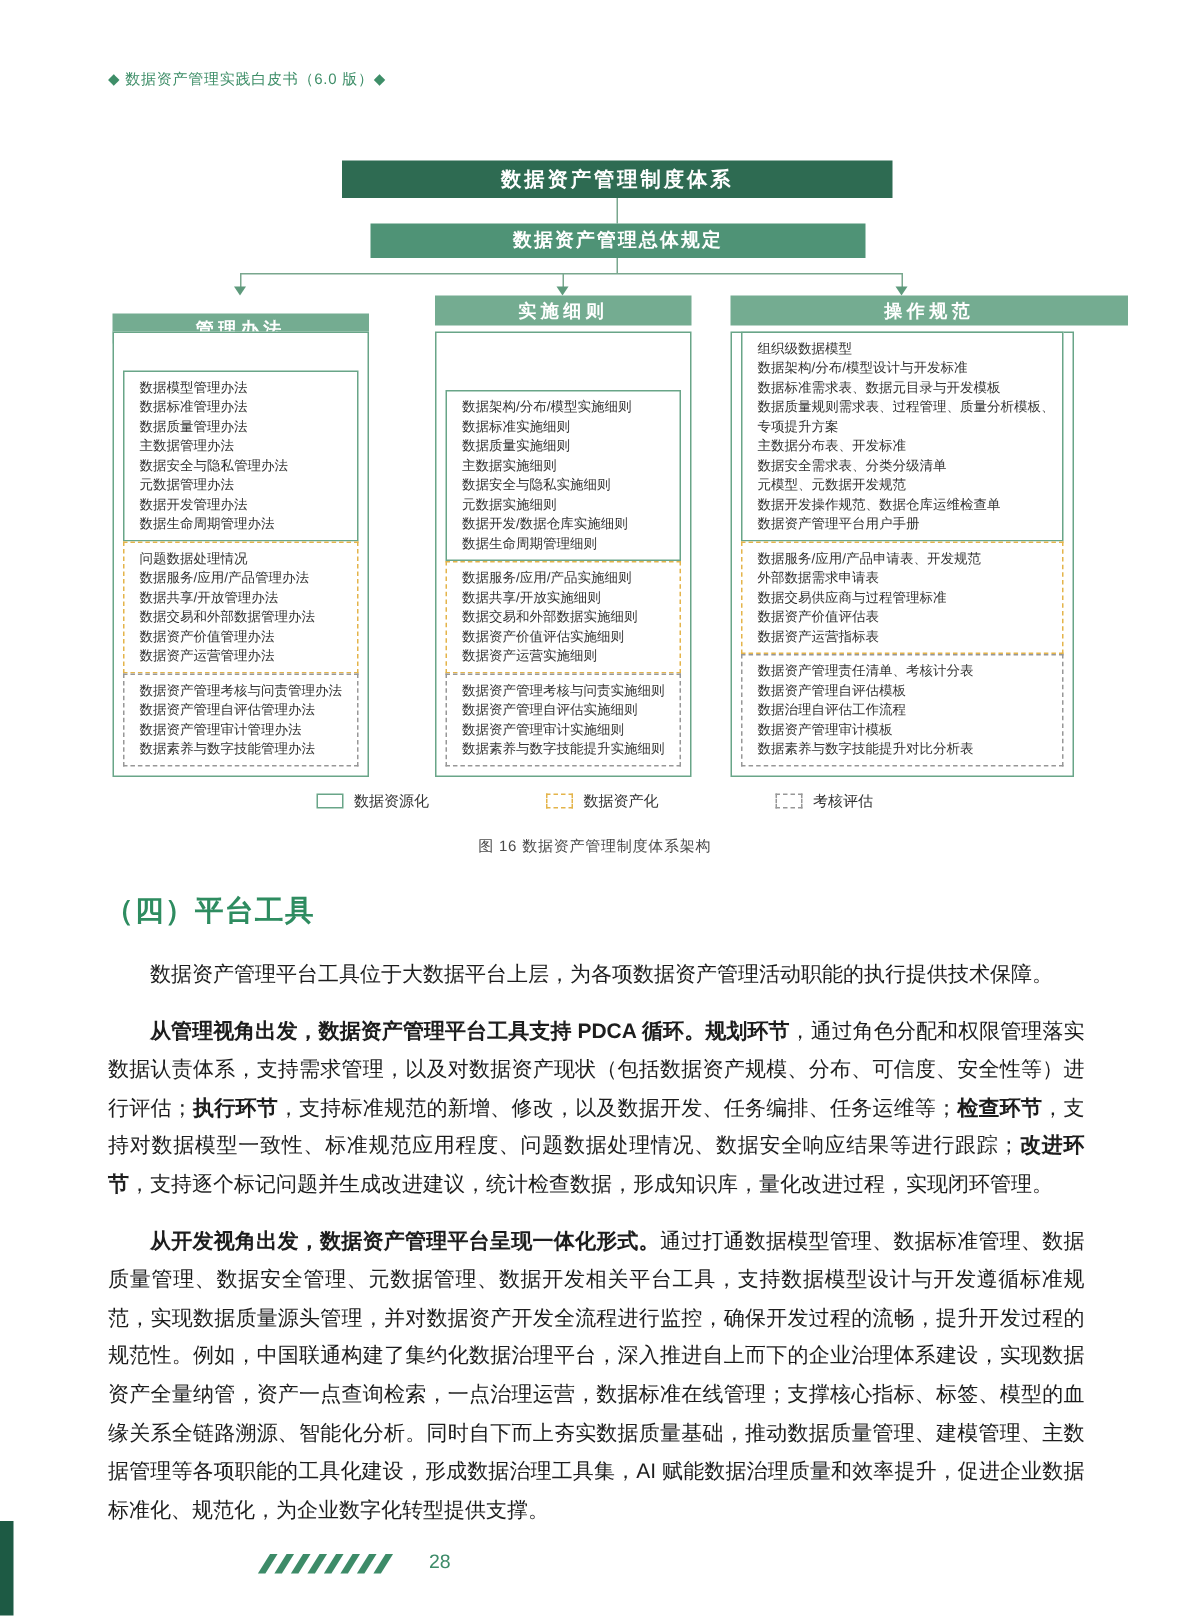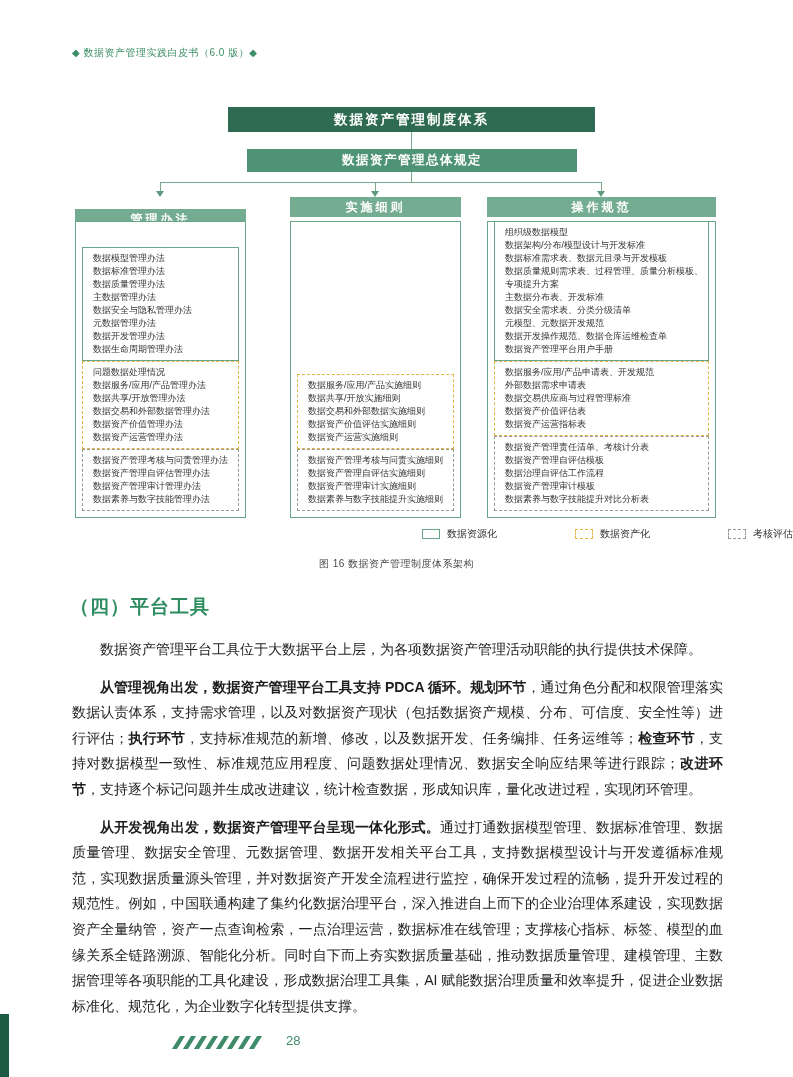--- a/index.html
+++ b/index.html
@@ -44,21 +44,21 @@
     display:flex; flex-direction:column; justify-content:flex-end;
     padding:6px;
   }
   .group { padding:4px 4px 4px 10px; background:#fff; }
   .group.resource { border:1px solid #69A588; }
   .group.asset    { border:1px dashed #E4B44A; }
   .group.assess   { border:1px dashed #979797; }
   .item { font-size:9px; line-height:13px; color:#333; }
   .legend {
     position:absolute; top:527px; left:0; width:793px;
-    display:flex; justify-content:flex-end; gap:78px;
+    display:flex; justify-content:center; gap:78px;
   }
   .legend-entry { display:flex; align-items:center; gap:7px; }
   .swatch { width:18px; height:10px; background:#fff; }
   .swatch.resource { border:1px solid #69A588; }
   .swatch.asset    { border:1px dashed #E4B44A; }
   .swatch.assess   { border:1px dashed #979797; }
   .legend-label { font-size:10px; color:#333; }
   .fig-caption {
     position:absolute; top:557px; left:0; width:793px;
     text-align:center; font-size:10px; color:#4a4a4a; letter-spacing:.5px;
@@ -128,35 +128,45 @@
         </div>
         <div class="group assess">
           <div class="item">数据资产管理考核与问责管理办法</div>
           <div class="item">数据资产管理自评估管理办法</div>
           <div class="item">数据资产管理审计管理办法</div>
           <div class="item">数据素养与数字技能管理办法</div>
         </div>
       </div>
       <div class="col-header" style="left: 290px; width: 171px;">实施细则</div>
       <div class="col-box" style="left: 290px; width: 171px;">
+        <div class="group resource">
+          <div class="item">数据架构/分布/模型实施细则</div>
+          <div class="item">数据标准实施细则</div>
+          <div class="item">数据质量实施细则</div>
+          <div class="item">主数据实施细则</div>
+          <div class="item">数据安全与隐私实施细则</div>
+          <div class="item">元数据实施细则</div>
+          <div class="item">数据开发/数据仓库实施细则</div>
+          <div class="item">数据生命周期管理细则</div>
+        </div>
         <div class="group asset">
           <div class="item">数据服务/应用/产品实施细则</div>
           <div class="item">数据共享/开放实施细则</div>
           <div class="item">数据交易和外部数据实施细则</div>
           <div class="item">数据资产价值评估实施细则</div>
           <div class="item">数据资产运营实施细则</div>
         </div>
         <div class="group assess">
           <div class="item">数据资产管理考核与问责实施细则</div>
           <div class="item">数据资产管理自评估实施细则</div>
           <div class="item">数据资产管理审计实施细则</div>
           <div class="item">数据素养与数字技能提升实施细则</div>
         </div>
       </div>
-      <div class="col-header" style="left: 487px; width: 229px;">操作规范</div>
+      <div class="col-header" style="left: 487px; width: 265px;">操作规范</div>
       <div class="col-box" style="left: 487px; width: 229px;">
         <div class="group resource">
           <div class="item">组织级数据模型</div>
           <div class="item">数据架构/分布/模型设计与开发标准</div>
           <div class="item">数据标准需求表、数据元目录与开发模板</div>
           <div class="item">数据质量规则需求表、过程管理、质量分析模板、专项提升方案</div>
           <div class="item">主数据分布表、开发标准</div>
           <div class="item">数据安全需求表、分类分级清单</div>
           <div class="item">元模型、元数据开发规范</div>
           <div class="item">数据开发操作规范、数据仓库运维检查单</div>

